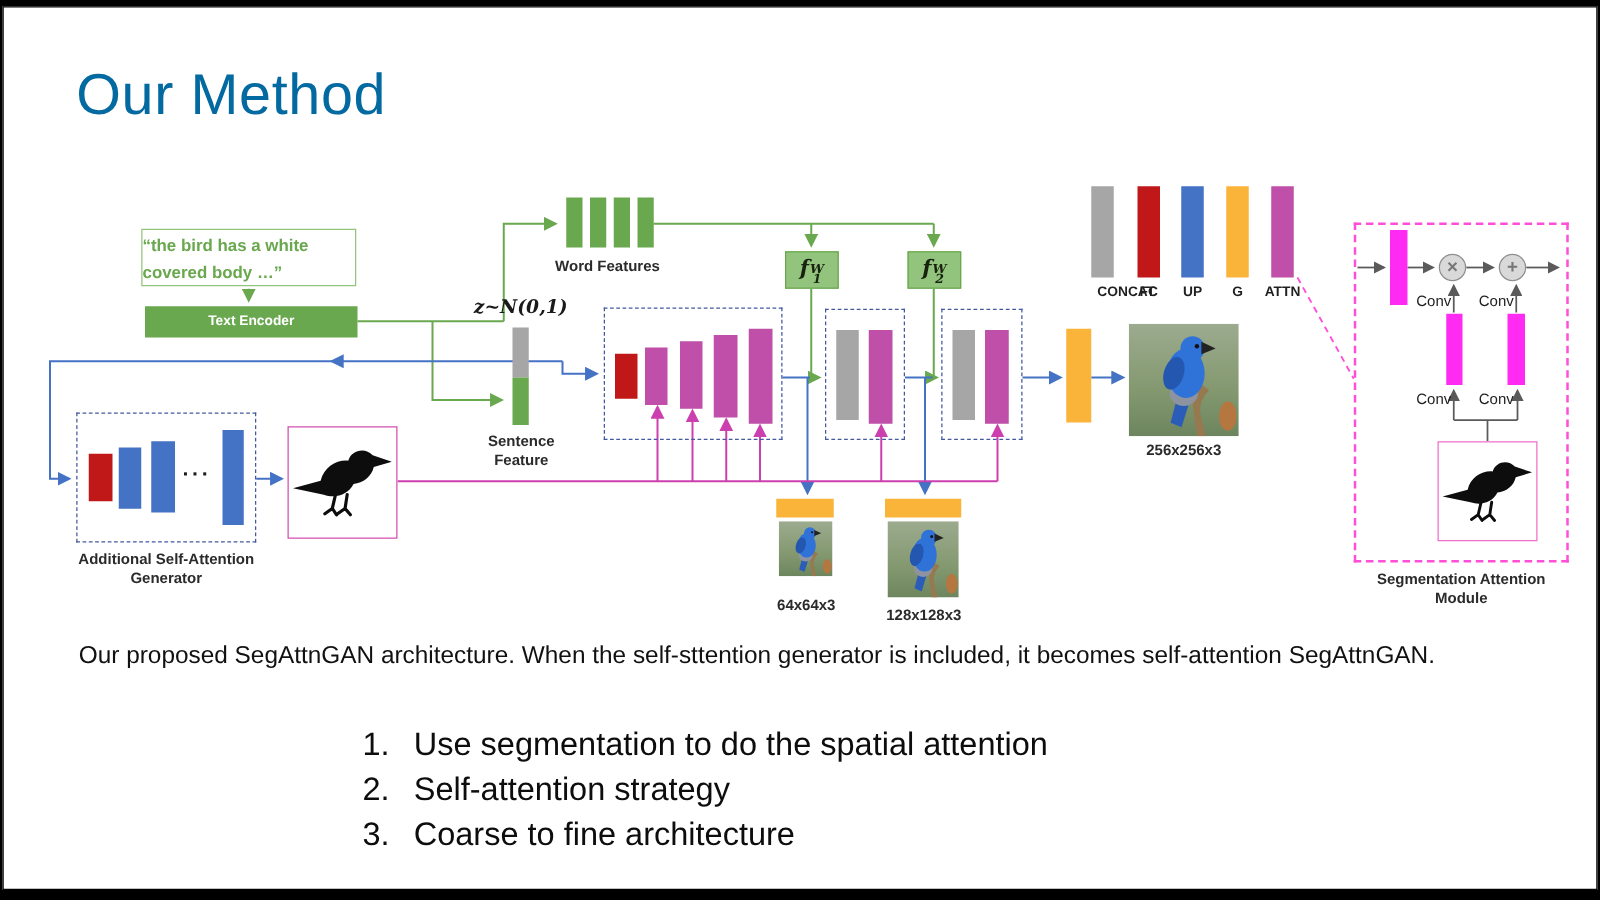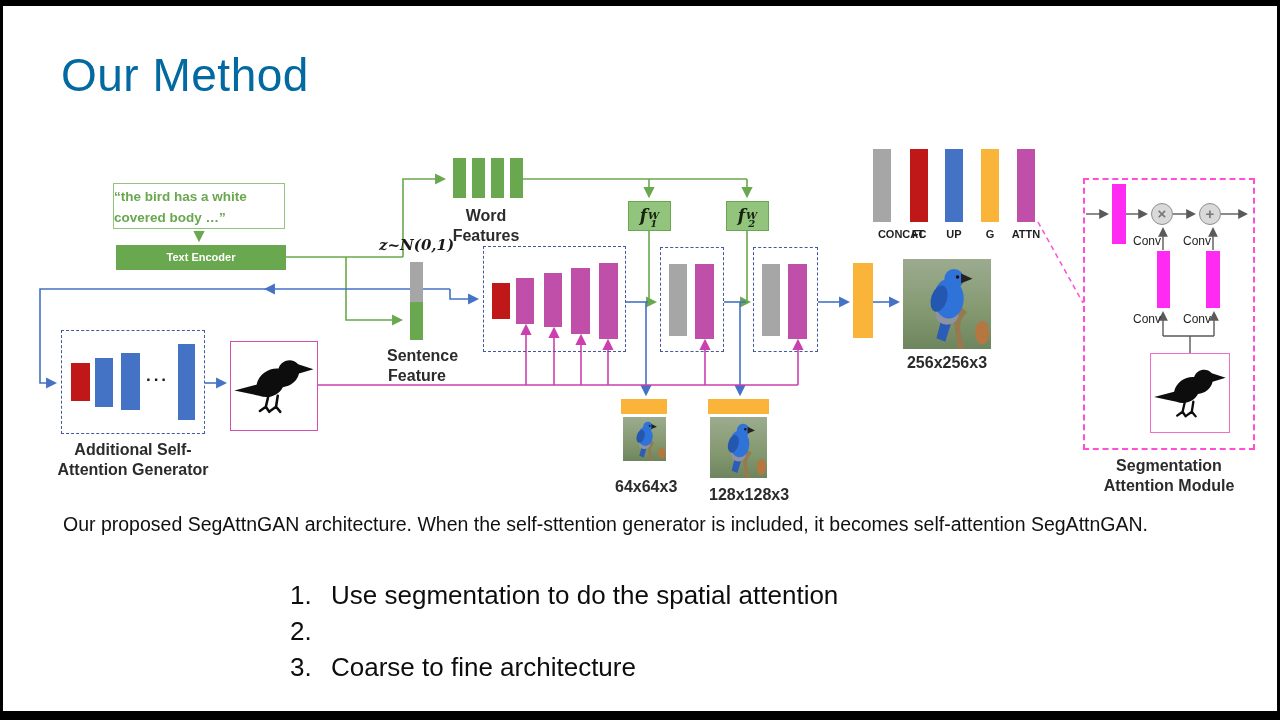--- a/index.html
+++ b/index.html
@@ -13,21 +13,21 @@
   body{background:#000;font-family:"Liberation Sans",sans-serif;position:relative}
   .slide{position:absolute;left:2px;top:5px;right:2px;bottom:8px;background:#fff;border:1px solid #000}
   .abs{position:absolute}
   .wires{position:absolute;left:0;top:0;width:1280px;height:707px;pointer-events:none}
   .title{left:58px;top:42px;font-size:46px;color:#0369a1;letter-spacing:0.5px}
   .quote-box{left:110px;top:177px;width:172px;height:46px;border:1.5px solid var(--green_light);
     color:var(--green);font-size:13.5px;font-weight:600;text-align:left;line-height:1.55;padding-top:3px}
   .text-encoder{left:113px;top:239px;width:170px;height:25px;background:var(--green);color:#fff;
     font-size:11px;font-weight:bold;text-align:center;line-height:24px}
   .bar{position:absolute}
-  .lbl{position:absolute;font-size:16px;font-weight:600;color:#2b2b2b;text-align:center;line-height:1.25}
+  .lbl{position:absolute;font-size:12px;font-weight:600;color:#2b2b2b;text-align:center;line-height:1.25}
   .zlbl{left:376px;top:230px;font-family:"DejaVu Serif",serif;font-style:italic;font-weight:bold;font-size:15px;color:#1a1a1a}
   .dashed-blue{position:absolute;border:1.6px dashed var(--dash_blue)}
   .fbox{position:absolute;width:43px;height:30px;background:var(--green_light);border:1px solid var(--green);
     text-align:center;font-family:"DejaVu Serif",serif;font-style:italic;font-weight:bold;font-size:17px;color:#17220f;line-height:27px}
   .fbox .ss{display:inline-flex;flex-direction:column;font-size:10px;line-height:8px;margin-left:1px;vertical-align:2px}
   .legend-lbl{position:absolute;font-size:11px;font-weight:600;color:#1f1f1f;text-align:center;width:60px}
   .opcircle{position:absolute;width:22px;height:22px;border-radius:50%;background:#d9d9d9;border:1px solid #8f8f8f;
     color:#777;font-size:15px;font-weight:bold;text-align:center;line-height:20px}
   .bird-box{position:absolute;background:#fff}
   .conv{position:absolute;width:60px;text-align:center;font-size:12px;font-weight:400;color:#1f1f1f}
@@ -234,20 +234,21 @@
 
   <div class="abs caption">Our proposed SegAttnGAN architecture. When the self-sttention generator is included, it becomes self-attention SegAttnGAN.</div>
 
   <div class="abs bullets">
     <div class="bullet-row">
       <span class="bullet-num">1.</span>
       <span>Use segmentation to do the spatial attention</span>
     </div>
     <div class="bullet-row">
       <span class="bullet-num">2.</span>
+      <span>Self-attention strategy</span>
     </div>
     <div class="bullet-row">
       <span class="bullet-num">3.</span>
       <span>Coarse to fine architecture</span>
     </div>
   </div>
 
 </div>
 
 </body></html>

